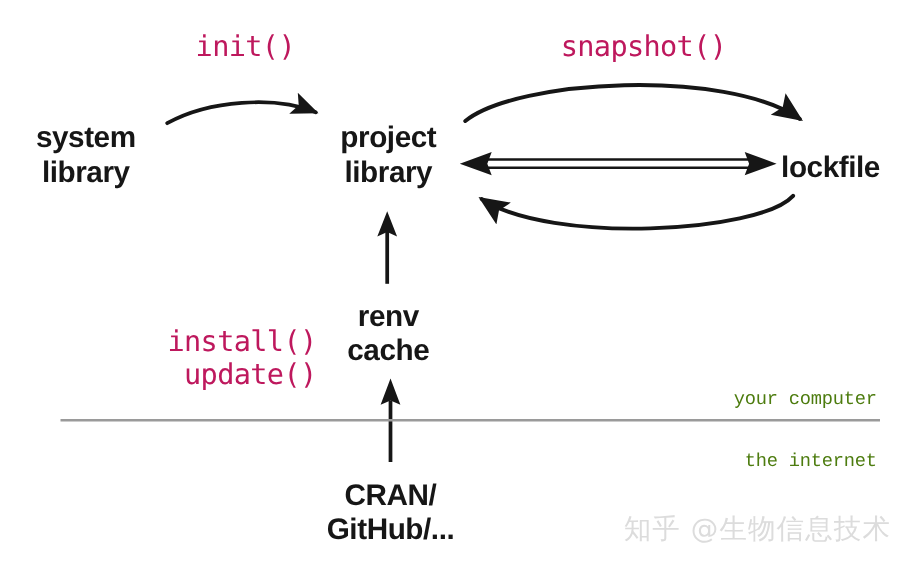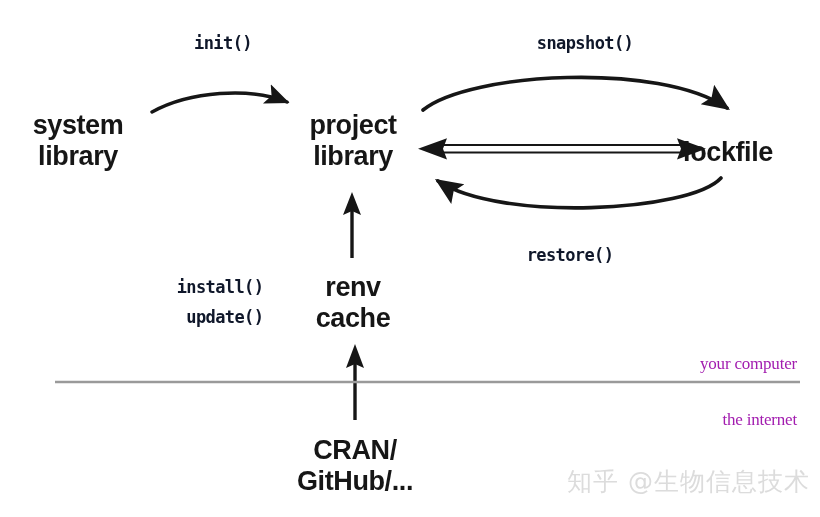--- a/index.html
+++ b/index.html
@@ -23,36 +23,36 @@
     line-height: 31px;
     color: #161616;
     letter-spacing: -0.4px;
     text-align: center;
     white-space: pre-line;
     transform: translate(-50%, -50%);
   }
   .fn-label {
     position: absolute;
     font-family: "DejaVu Sans Mono", monospace;
-    font-size: 17px;
+    font-size: 26px;
     line-height: 30px;
-    color: #0f172a;
+    color: #be185d;
     letter-spacing: -0.6px;
     white-space: pre-line;
     transform: translate(-50%, -50%);
-    font-weight: bold;
   }
   .fn-label.right-align {
     text-align: right;
+    margin-top: 24px;
   }
   .zone-label {
     position: absolute;
-    font-family: Liberation Serif, serif;
+    font-family: Liberation Mono, monospace;
     font-size: 17px;
-    color: #a21caf;
+    color: #4d7c0f;
     letter-spacing: -0.2px;
     transform: translate(-100%, -50%);
     white-space: nowrap;
   }
   .watermark {
     position: absolute;
     font-family: "DejaVu Sans", sans-serif;
     font-size: 25px;
     color: #dcdcdc;
     letter-spacing: 1px;
@@ -113,34 +113,33 @@
 
     <line x1="55" y1="382" x2="800" y2="382" stroke="#9a9a9a" stroke-width="2.4"></line>
   </svg>
 
   <div class="node-label" style="left:78px; top:141px;">system
 library</div>
 
   <div class="node-label" style="left:353px; top:141px;">project
 library</div>
 
-  <div class="node-label" style="left:728px; top:152px;">lockfile</div>
+  <div class="node-label" style="left:755px; top:152px;">lockfile</div>
 
   <div class="node-label" style="left:353px; top:303px;">renv
 cache</div>
 
   <div class="node-label" style="left:355px; top:466px;">CRAN/
 GitHub/...</div>
 
   <div class="fn-label" style="left:223px; top:43px;">init()</div>
 
   <div class="fn-label" style="left:585px; top:43px;">snapshot()</div>
 
 
-  <div class="fn-label" style="left:570px; top:255px;">restore()</div>
 
   <div class="fn-label right-align" style="left:220px; top:302px;">install()
 update()</div>
 
   <div class="zone-label" style="left:797px; top:364px;">your computer</div>
 
   <div class="zone-label" style="left:797px; top:420px;">the internet</div>
 
   <div class="watermark" style="left:810px; top:481px;">知乎 @生物信息技术</div>
 

